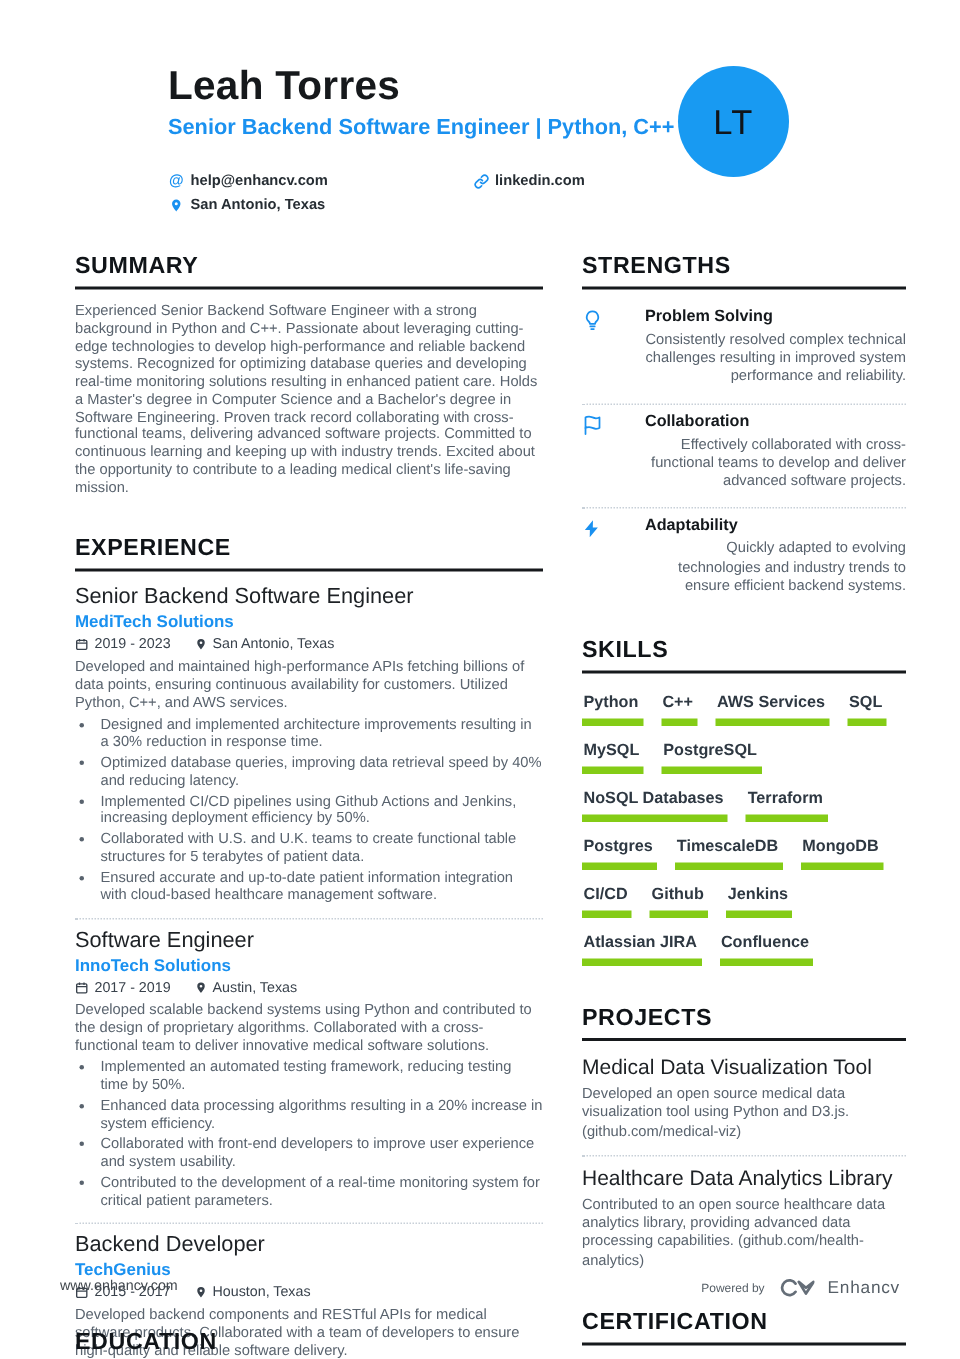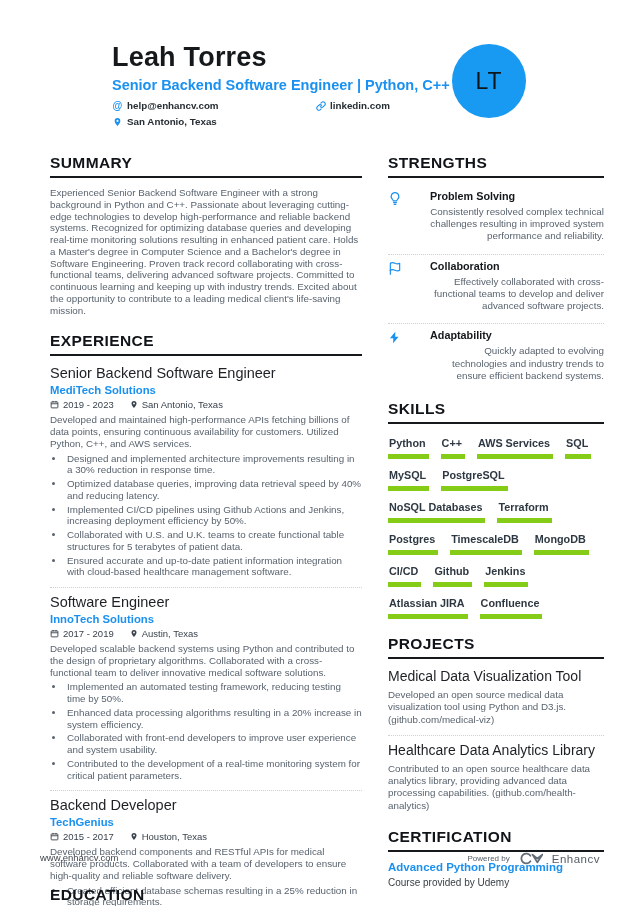--- a/index.html
+++ b/index.html
@@ -6,36 +6,36 @@
   html,body { margin:0; padding:0; background:#ffffff; }
   .page {
     position:relative; width:640px; height:906px; overflow:hidden;
     background:#ffffff; font-family:"Liberation Sans", sans-serif; color:#16191c;
   }
   .content { padding:42px 36px 0 50px; }
 
   
   .header { display:flex; justify-content:center; align-items:flex-start; }
   .name { font-size:27px; font-weight:bold; color:#16191c; margin:0 0 4px; letter-spacing:.2px; }
-  .job-headline { font-size:14.5px; font-weight:bold; color:#1a91f0; margin:0 0 7px; }
+  .job-headline { font-size:14.5px; font-weight:bold; color:#1a91f0; margin:0 0 22px; }
   .contacts { display:flex; flex-wrap:wrap; width:340px; font-size:9.8px; font-weight:bold; color:#262d33; }
   .contact { display:flex; align-items:center; gap:4px; margin-bottom:5px; }
   .contact.email { width:203px; }
   .contact .ico { display:inline-flex; width:11px; justify-content:center; color:#1a91f0; font-weight:bold; font-size:10px; }
   .avatar { width:74px; height:74px; border-radius:50%; background:#189af2; flex:none; margin-right:16px; margin-top:2px;
             display:flex; align-items:center; justify-content:center; font-size:23px; color:#10151a; letter-spacing:1px; }
 
   
   .main { display:flex; gap:26px; margin-top:22px; }
   .col-left  { width:312px; flex:none; }
   .col-right { flex:1; min-width:0; }
 
   .sec-head { font-size:15.5px; font-weight:bold; color:#101418; letter-spacing:.4px;
               border-bottom:2px solid #16191c; padding-bottom:4px; margin:0 0 9px; }
-  .mt { margin-top:16px; }
+  .mt { margin-top:26px; }
 
   .body-text { font-size:9.8px; line-height:1.2; color:#59636e; margin:0; }
 
   
   .job-title { font-size:14.5px; font-weight:normal; color:#1d2125; margin:6px 0 3px; }
   .company   { font-size:11.3px; font-weight:bold; color:#1a91f0; margin:0 0 3px; }
   .meta { display:flex; gap:16px; align-items:center; font-size:9.5px; color:#39424c; margin:0 0 4px; }
   .meta-item { display:flex; align-items:center; gap:4px; }
   .bullets { margin:3px 0 0; padding-left:15px; font-size:9.8px; line-height:1.2; color:#59636e; }
   .bullets li { margin-bottom:2px; padding-left:2px; }

